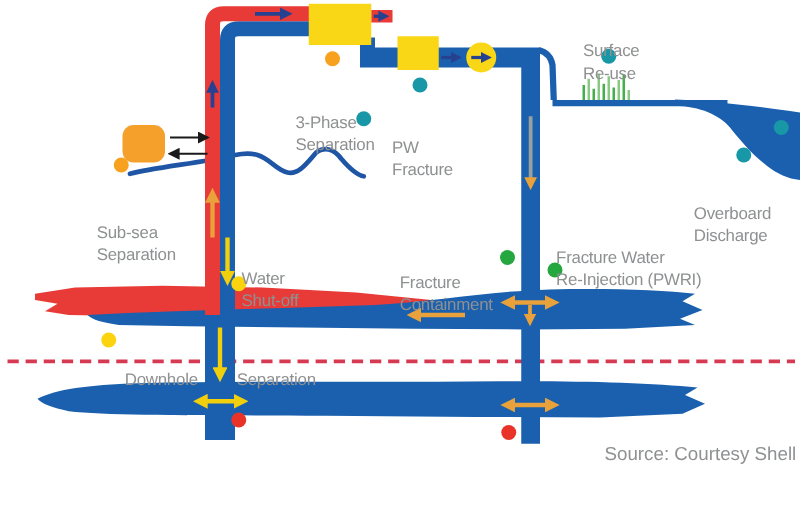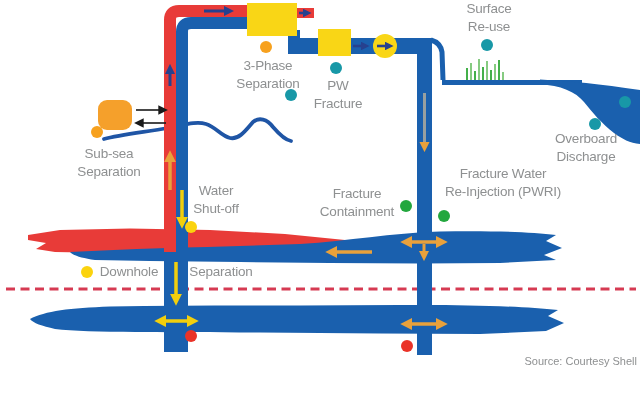--- a/index.html
+++ b/index.html
@@ -2,30 +2,30 @@
 <html style="--pipe-blue: #1A60AE; --oil-red: #E83B38; --equipment-yellow: #F9D616; --unit-orange: #F5A02B; --arrow-navy: #26418F; --arrow-yellow: #F2CF0D; --arrow-orange: #E9A13B; --arrow-black: #1A1A1A; --grass-green: #44B04A; --grass-green-light: #86CB81; --dot-teal: #1898A7; --dot-green: #23A73E; --dot-orange: #F7A11E; --dot-yellow: #FBD30E; --dot-red: #EA3328; --sea-blue: #1F55A5; --dashed-red: #D63A52; --shaft-gray: #98A0A0; --text-gray: #8E9091; --title-gray: #9A9C9E;"><head>
 <meta charset="utf-8">
 <style>
   html,body{margin:0;padding:0;background:#fff;}
   #stage{
     position:relative;width:640px;height:414px;background:#ffffff;overflow:hidden;
     font-family:"Liberation Sans",sans-serif;
   }
   #stage svg{position:absolute;left:0;top:0;}
   .lbl{
-    position:absolute;transform:translateX(-50%);text-align:center;
+    position:absolute;transform:translateX(-50%);
     white-space:pre-line;font-size:13.5px;line-height:1.3;
-    color:var(--text-gray);letter-spacing:-0.2px;
+    color:var(--text-gray);letter-spacing:-0.2px;margin-top:32px;
   }
   .title{
     position:absolute;transform:translateX(-50%);white-space:nowrap;
     font-size:19px;letter-spacing:0.4px;color:var(--title-gray);
   }
   .source{
-    position:absolute;font-size:11px;color:var(--text-gray);text-align:right;
+    position:absolute;font-size:15px;color:var(--text-gray);text-align:right;
     white-space:nowrap;
   }
   .f-navy{fill:var(--arrow-navy);}
   .f-yellow{fill:var(--arrow-yellow);}
   .f-orange{fill:var(--arrow-orange);}
   .f-black{fill:var(--arrow-black);}
 </style>
 </head>
 <body>
 

